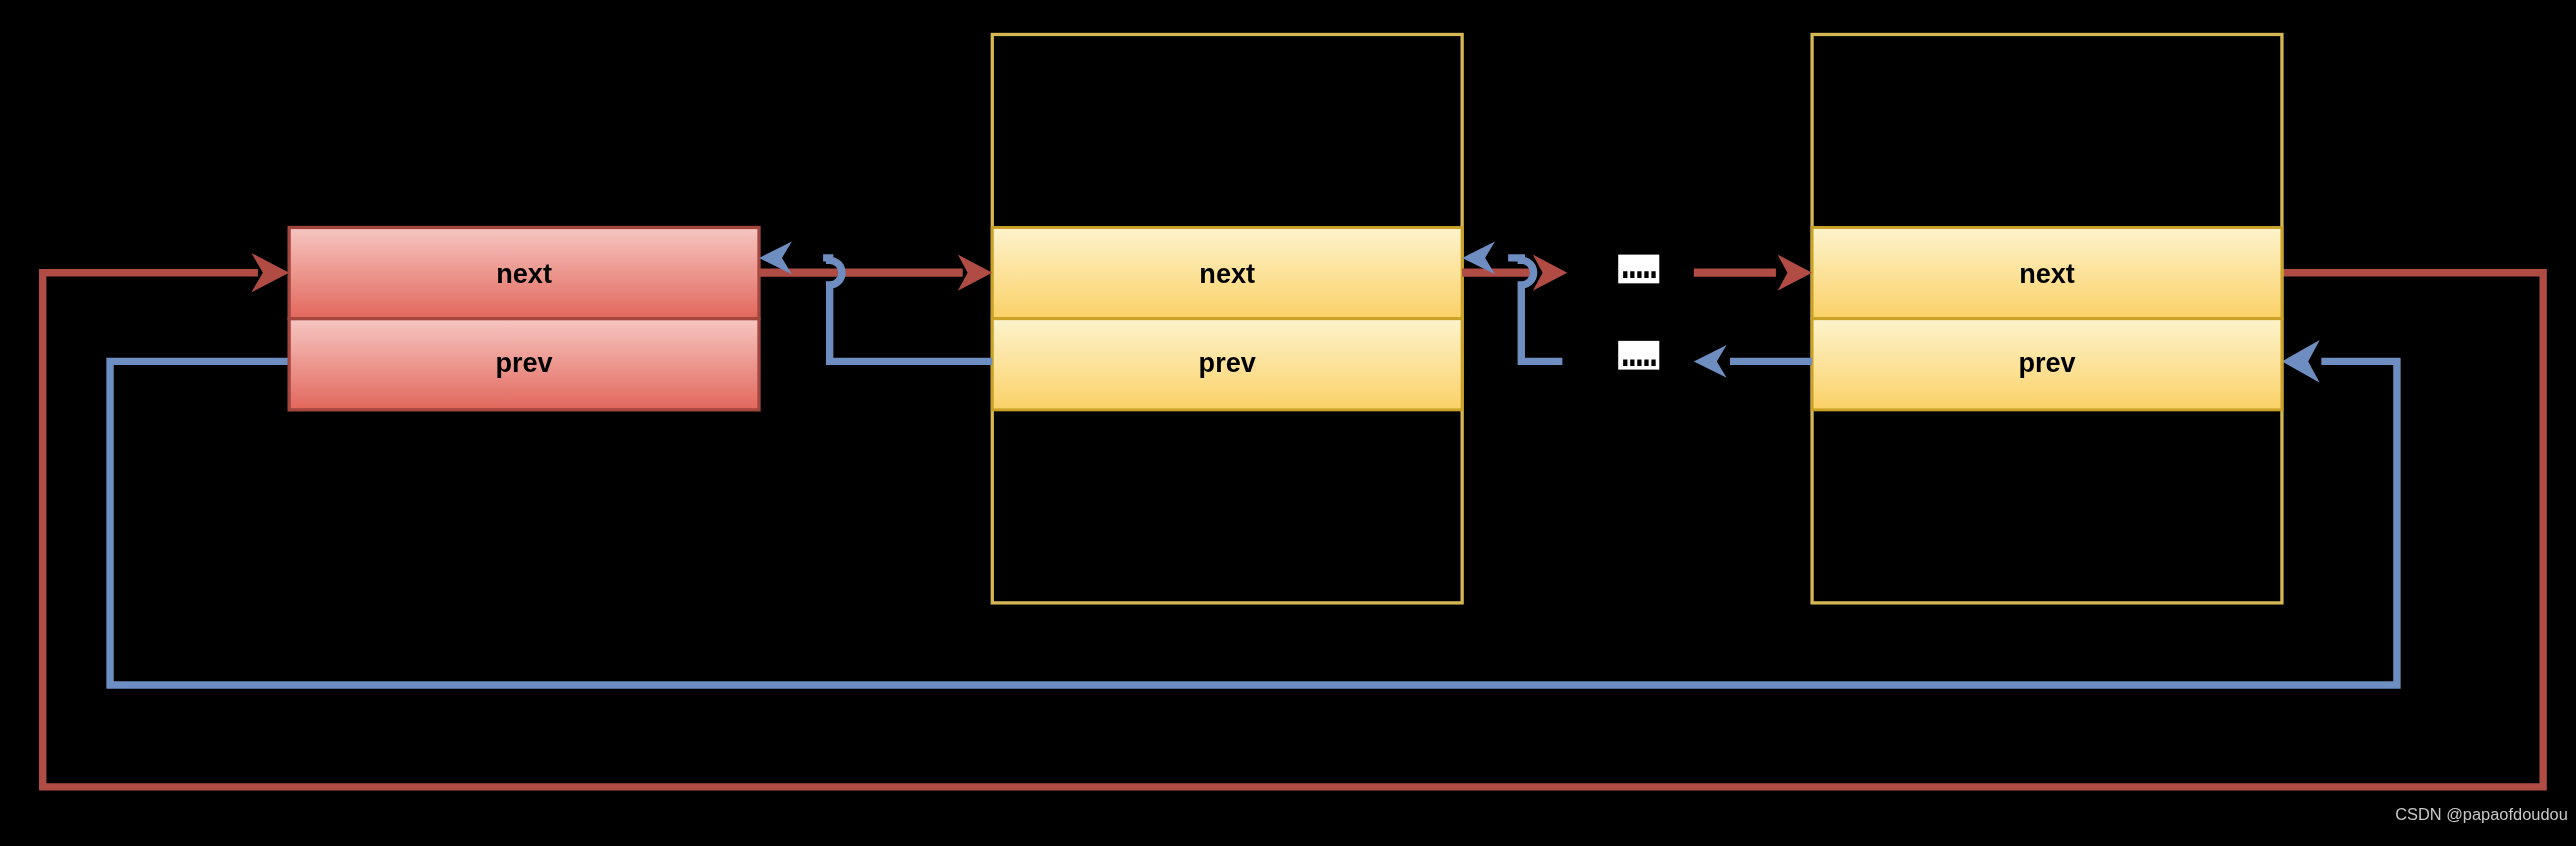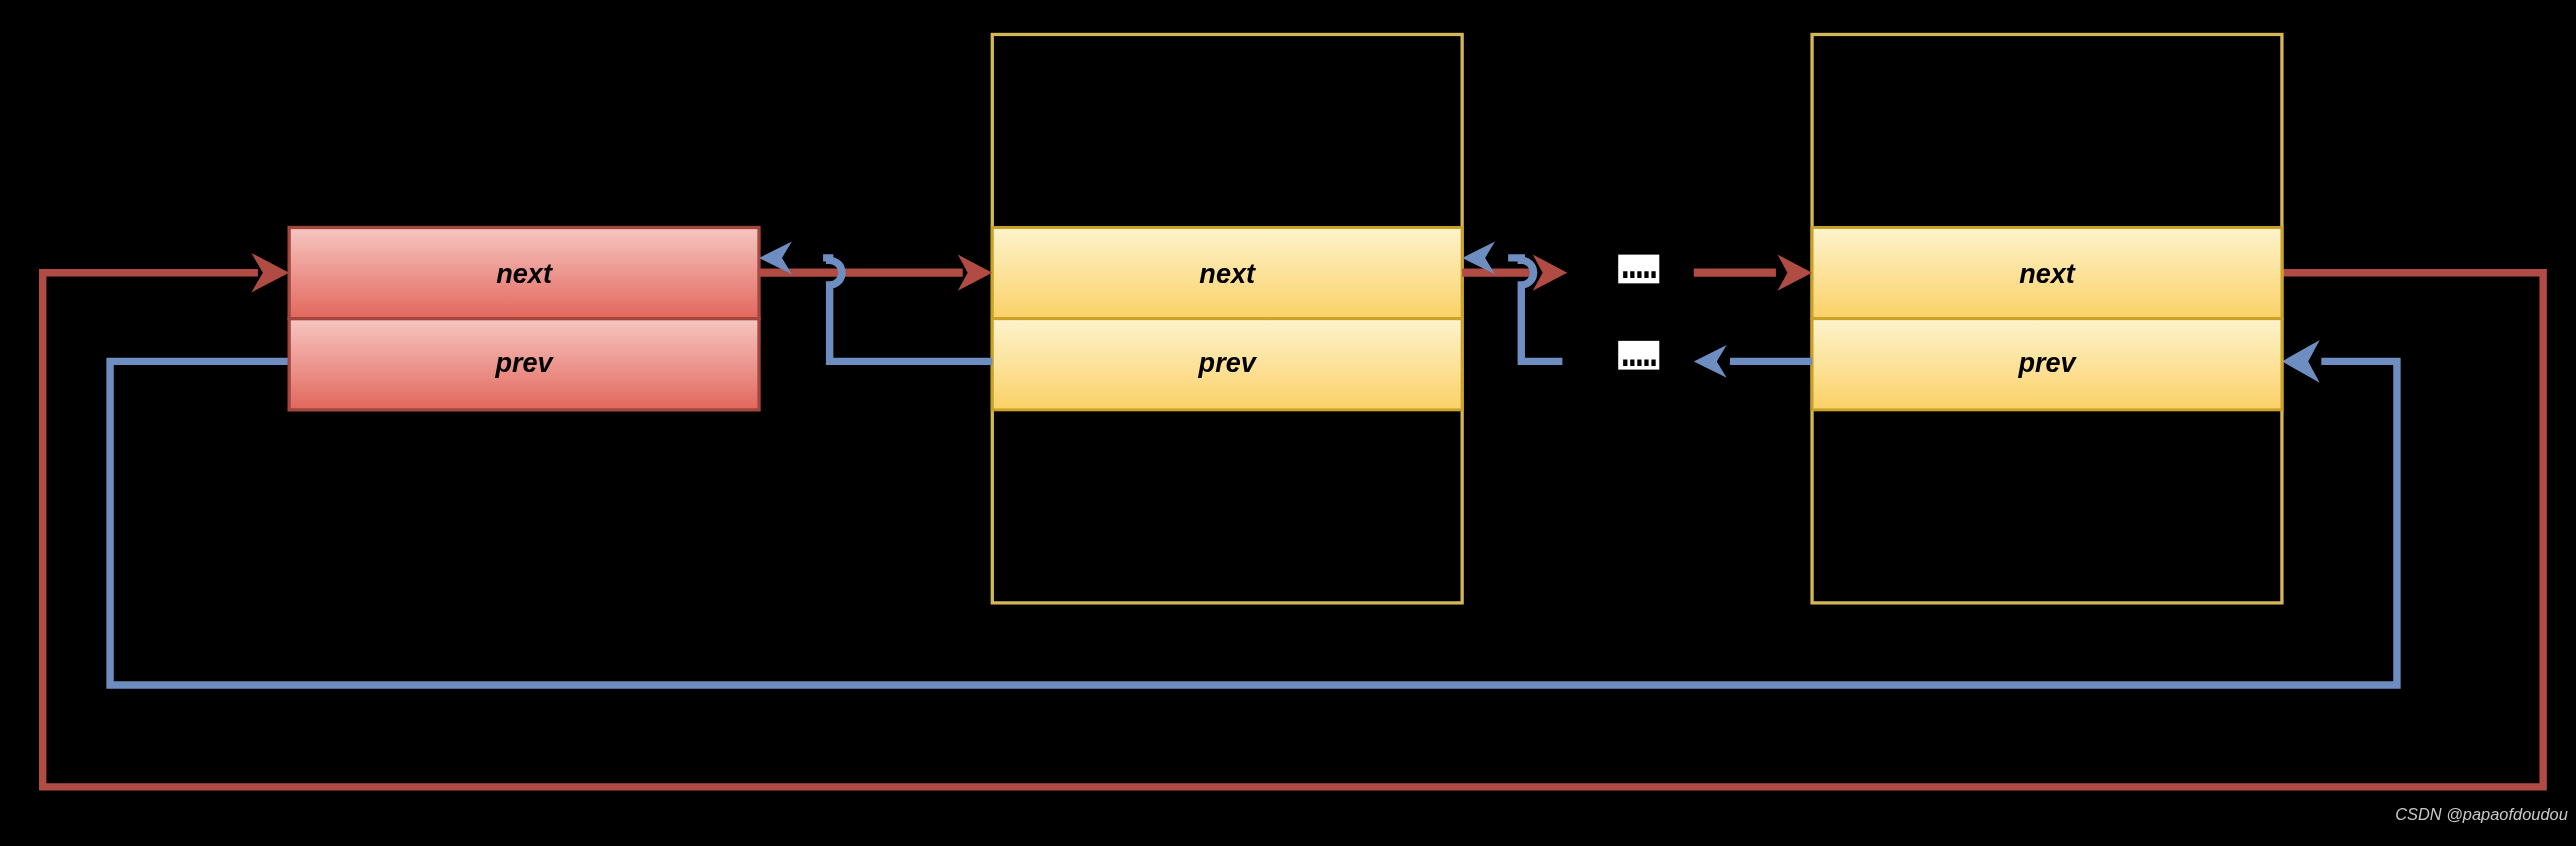--- a/index.html
+++ b/index.html
@@ -10,21 +10,20 @@
     background: #000000;
     overflow: hidden;
   }
   .stage {
     width: 100vw;
     height: 100vh;
     display: flex;
     align-items: center;
     justify-content: flex-end;
     background: #000000;
-    font-style: italic;
   }
   svg.diagram {
     width: 100%;
     height: 100%;
     display: block;
   }
   .row-label {
     font-family: "Liberation Sans", "DejaVu Sans", sans-serif;
     font-size: 16.5px;
     font-weight: 700;

